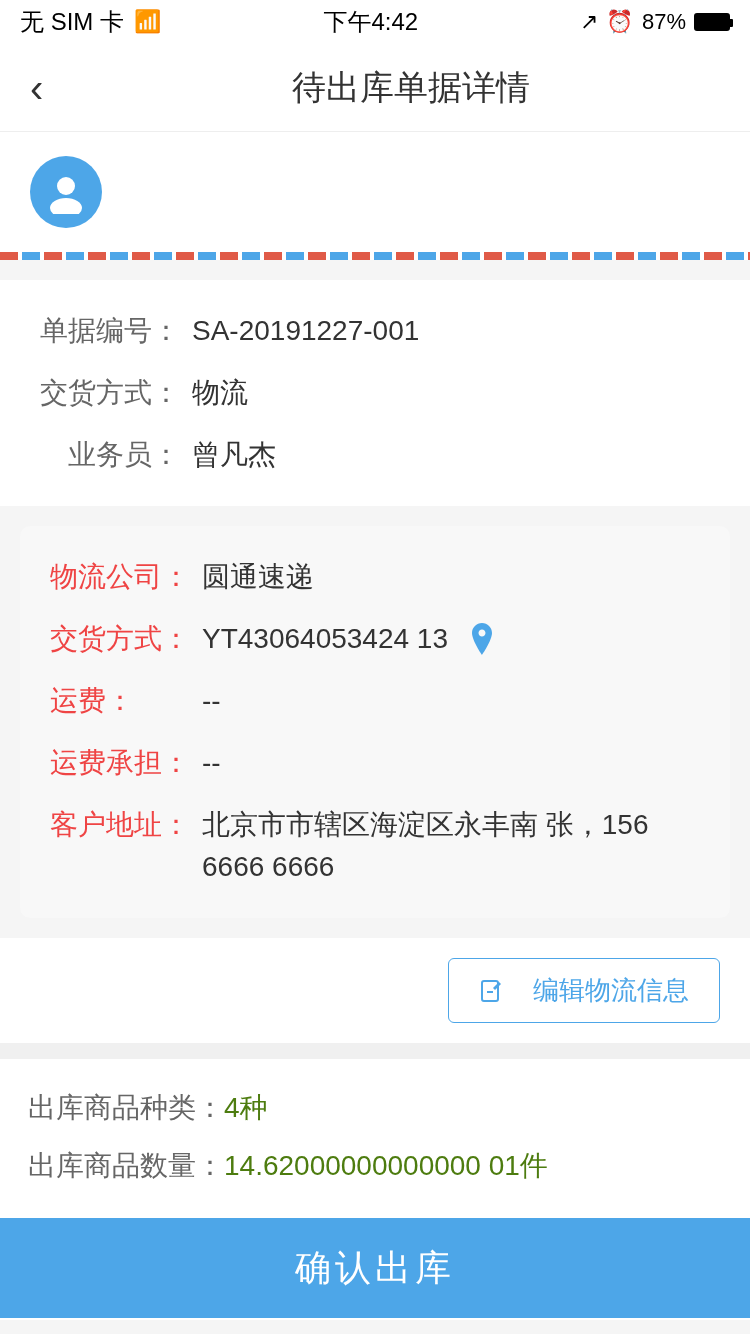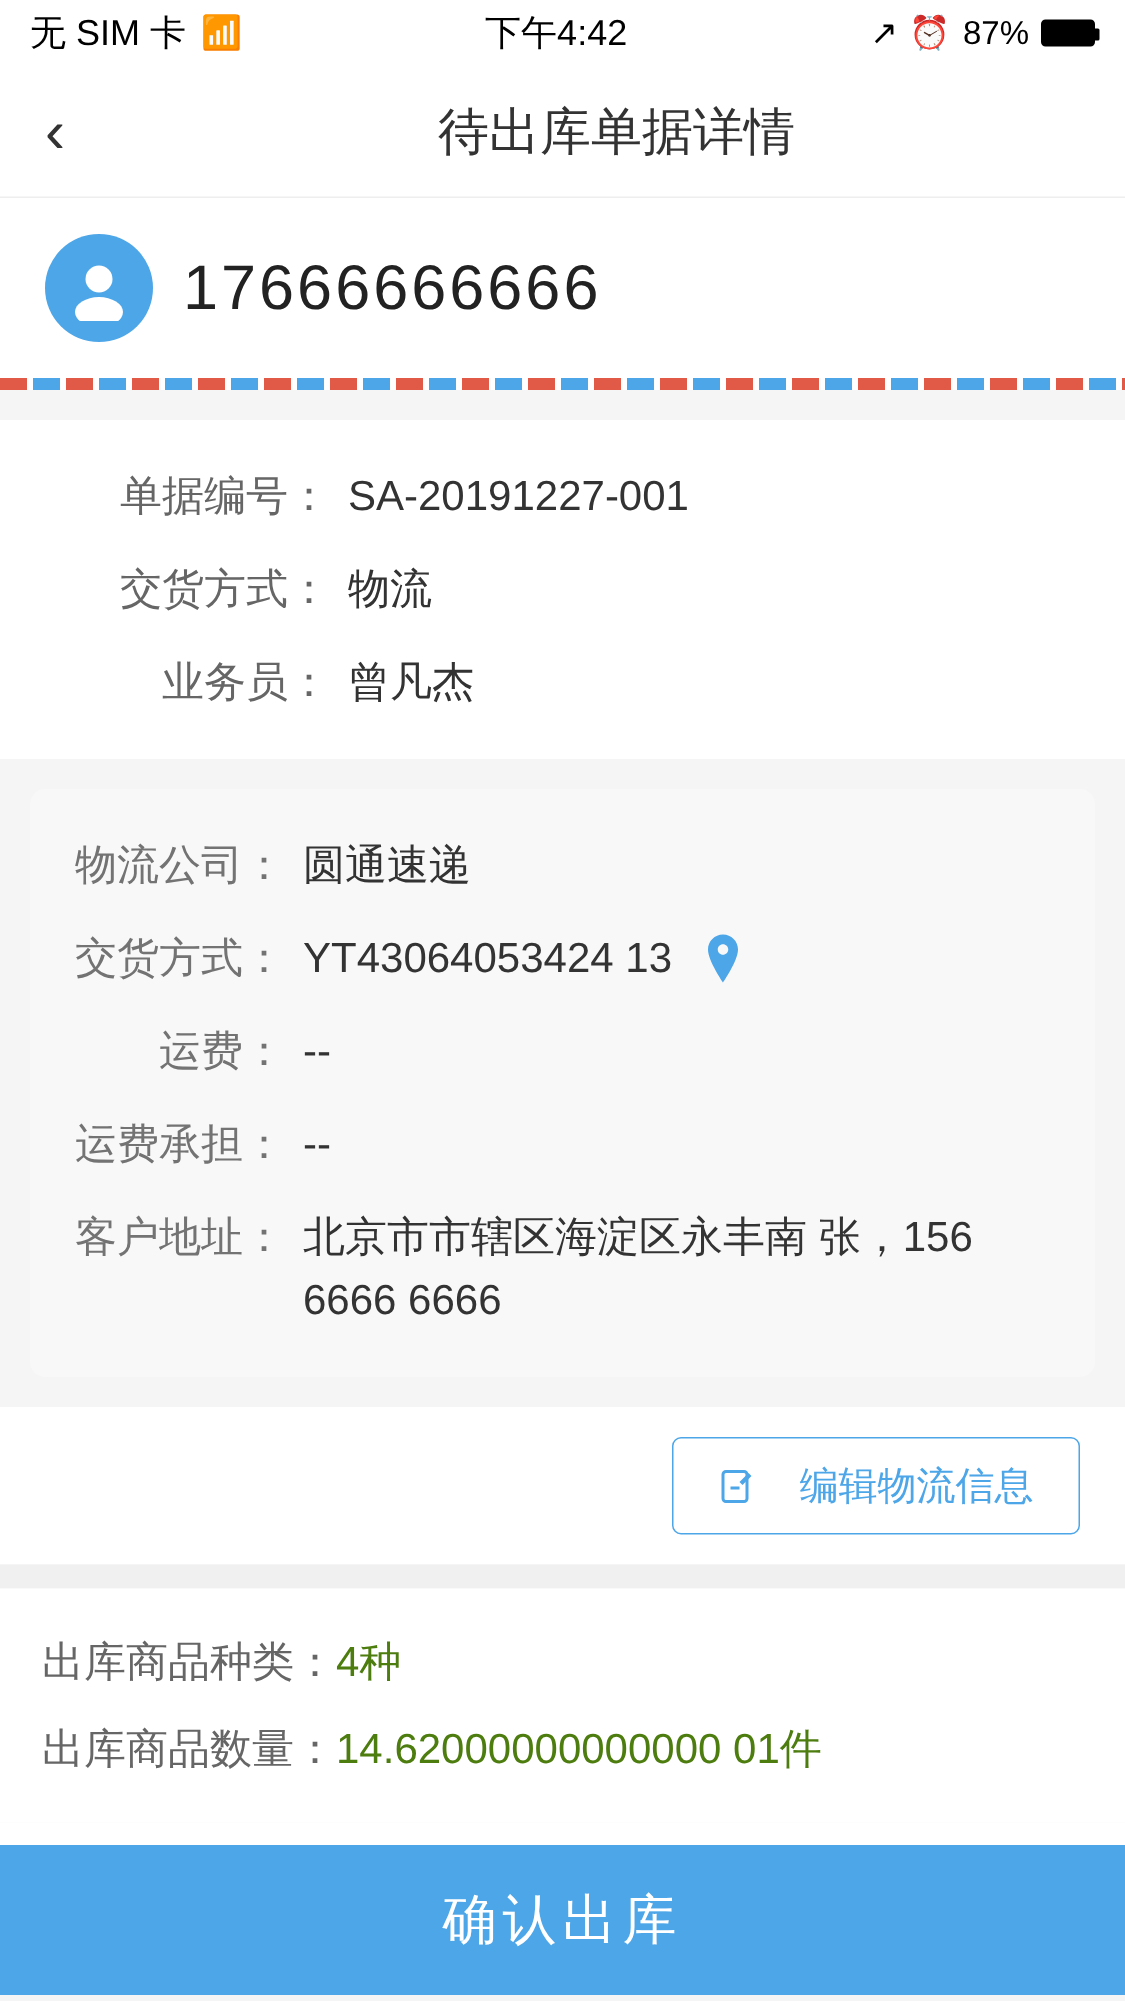--- a/index.html
+++ b/index.html
@@ -113,21 +113,20 @@
     .info-section {
       background: #fff;
       margin-top: 20px;
       padding: 30px 40px;
     }
     .info-row {
       display: flex;
       align-items: flex-start;
       margin-bottom: 20px;
       line-height: 1.5;
-      margin-left: 40px;
     }
     .info-row:last-child { margin-bottom: 0; }
     .info-label {
       color: #666;
       font-size: 28px;
       min-width: 140px;
       text-align: right;
       flex-shrink: 0;
     }
     .info-value {
@@ -145,24 +144,23 @@
       padding: 30px 30px;
     }
     .logistics-row {
       display: flex;
       align-items: flex-start;
       margin-bottom: 20px;
       line-height: 1.5;
     }
     .logistics-row:last-child { margin-bottom: 0; }
     .logistics-label {
-      color: #737373;
+      color: #ef4444;
       font-size: 28px;
       min-width: 140px;
-      text-align: right;
       flex-shrink: 0;
     }
     .logistics-value {
       color: #333;
       font-size: 28px;
       margin-left: 12px;
       flex: 1;
       display: flex;
       align-items: center;
       flex-wrap: wrap;
@@ -238,21 +236,21 @@
       font-size: 26px;
       display: flex;
       align-items: center;
       gap: 10px;
       cursor: pointer;
     }
 
     
     .bottom-btn {
       position: fixed;
-      bottom: 4px;
+      bottom: 16px;
       left: 0;
       width: 750px;
       height: 100px;
       background: #4da6e8;
       display: flex;
       align-items: center;
       justify-content: center;
       cursor: pointer;
     }
     .bottom-btn-label {
@@ -291,21 +289,20 @@
     <span class="nav-title">待出库单据详情</span>
   </div>
 
   <div class="user-header">
     <div class="user-avatar">
       <svg viewBox="0 0 44 44">
         <circle cx="22" cy="16" r="9" fill="#fff"></circle>
         <ellipse cx="22" cy="38" rx="16" ry="10" fill="#fff"></ellipse>
       </svg>
     </div>
-    <span class="user-phone">17666666666</span>
   </div>
 
   <div class="dashed-divider"></div>
 
   <div class="info-section">
     <div class="info-row">
       <span class="info-label">单据编号：</span>
       <span class="info-value">SA-20191227-001</span>
     </div>
     <div class="info-row">

